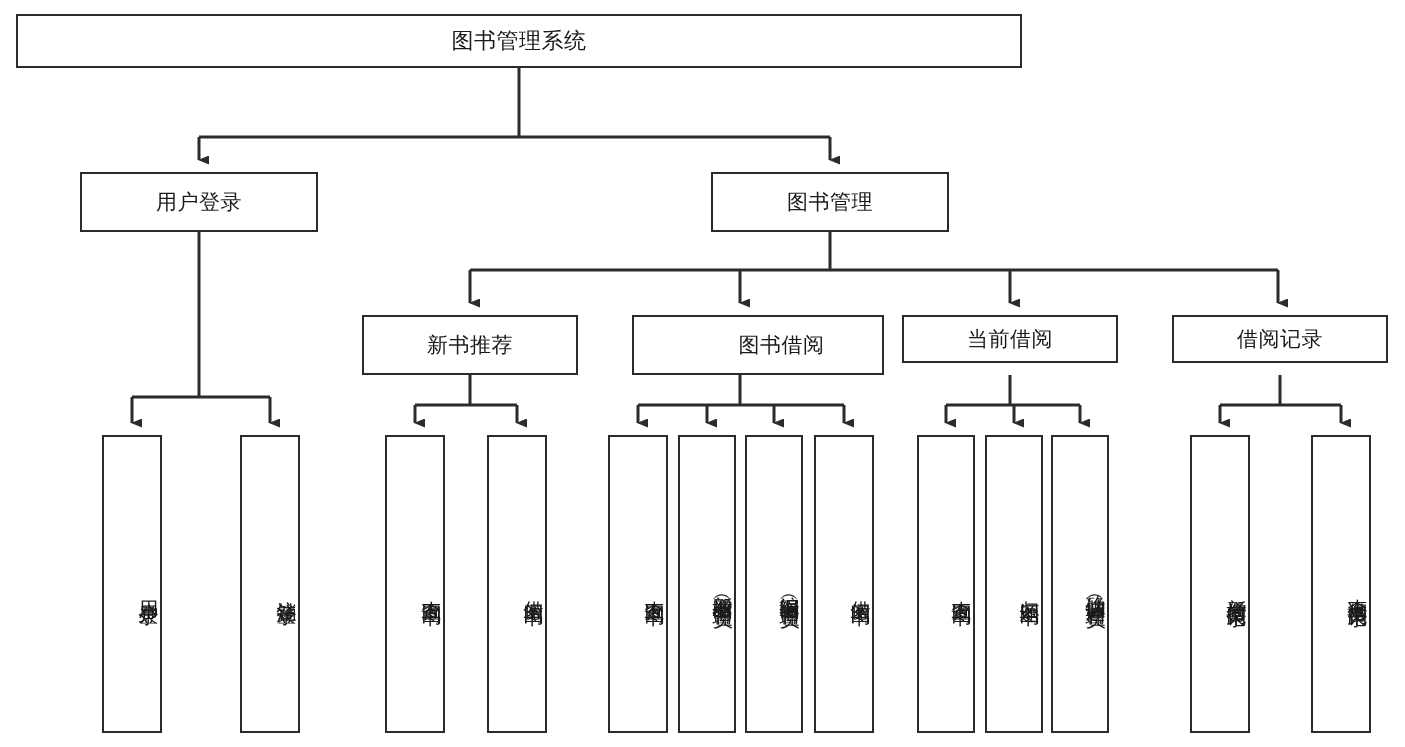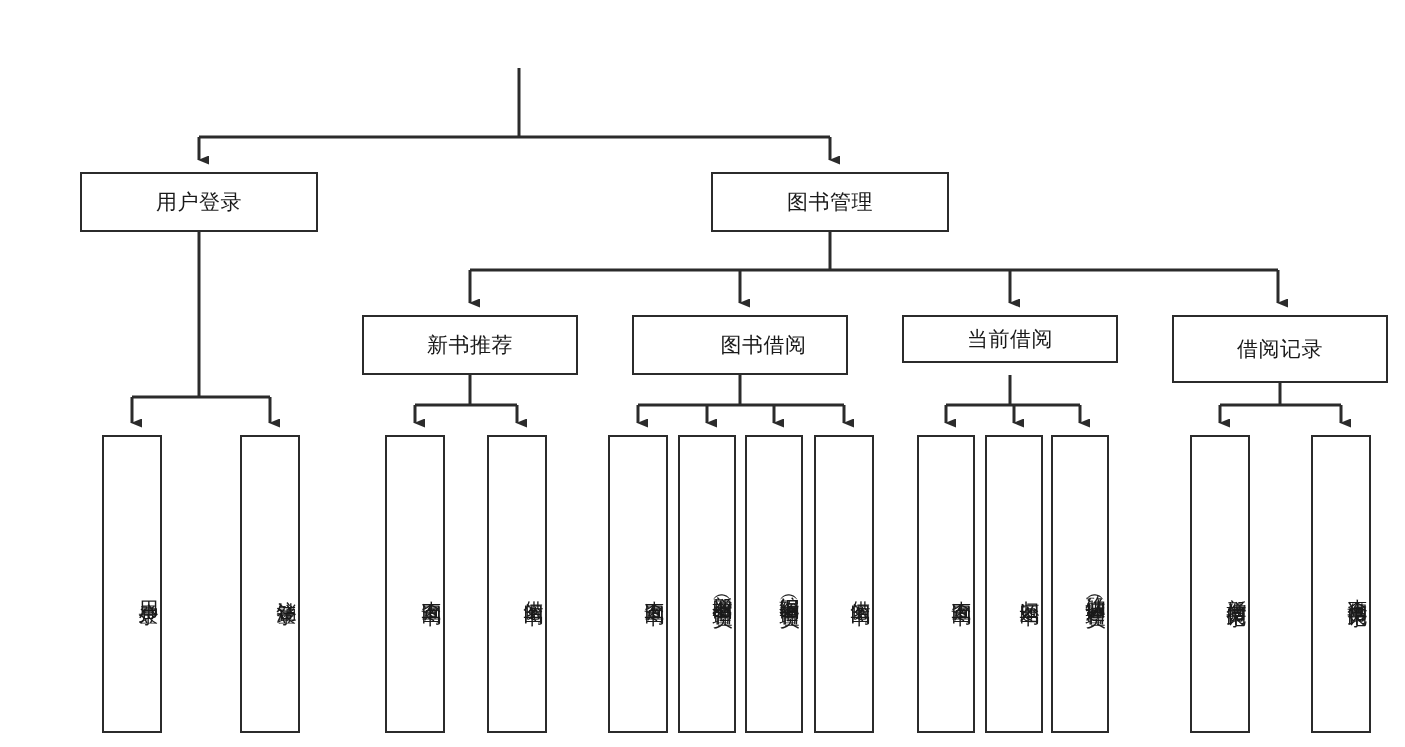--- a/index.html
+++ b/index.html
@@ -110,38 +110,41 @@
       <path d="M1014,405 L1014,423" marker-end="url(#arrowhead)"></path>
       <path d="M1080,405 L1080,423" marker-end="url(#arrowhead)"></path>
 
       <path d="M1280,375 L1280,405"></path>
       <path d="M1220,405 L1341,405"></path>
       <path d="M1220,405 L1220,423" marker-end="url(#arrowhead)"></path>
       <path d="M1341,405 L1341,423" marker-end="url(#arrowhead)"></path>
     </g>
   </svg>
 
+  <div class="node level0" style="left: 16px; top: 14px; width: 1006px; height: 54px; border-color: rgb(43, 43, 43); background: rgb(255, 255, 255); color: rgb(26, 26, 26);">
+    <span class="lbl">图书管理系统</span>
+  </div>
 
   <div class="node level1" style="left: 80px; top: 172px; width: 238px; height: 60px; border-color: rgb(43, 43, 43); background: rgb(255, 255, 255); color: rgb(26, 26, 26);">
     <span class="lbl">用户登录</span>
   </div>
   <div class="node level1" style="left: 711px; top: 172px; width: 238px; height: 60px; border-color: rgb(43, 43, 43); background: rgb(255, 255, 255); color: rgb(26, 26, 26);">
     <span class="lbl">图书管理</span>
   </div>
 
   <div class="node level2" style="left: 362px; top: 315px; width: 216px; height: 60px; border-color: rgb(43, 43, 43); background: rgb(255, 255, 255); color: rgb(26, 26, 26);">
     <span class="lbl">新书推荐</span>
   </div>
-  <div class="node level2" style="left: 632px; top: 315px; width: 216px; height: 60px; border-color: rgb(43, 43, 43); background: rgb(255, 255, 255); color: rgb(26, 26, 26); padding-left: 47px;">
+  <div class="node level2" style="left: 632px; top: 315px; width: 252px; height: 60px; border-color: rgb(43, 43, 43); background: rgb(255, 255, 255); color: rgb(26, 26, 26); padding-left: 47px;">
     <span class="lbl">图书借阅</span>
   </div>
   <div class="node level2" style="left: 902px; top: 315px; width: 216px; height: 48px; border-color: rgb(43, 43, 43); background: rgb(255, 255, 255); color: rgb(26, 26, 26);">
     <span class="lbl">当前借阅</span>
   </div>
-  <div class="node level2" style="left: 1172px; top: 315px; width: 216px; height: 68px; border-color: rgb(43, 43, 43); background: rgb(255, 255, 255); color: rgb(26, 26, 26);">
+  <div class="node level2" style="left: 1172px; top: 315px; width: 216px; height: 48px; border-color: rgb(43, 43, 43); background: rgb(255, 255, 255); color: rgb(26, 26, 26);">
     <span class="lbl">借阅记录</span>
   </div>
 
   <div class="node leaf" style="left: 102px; top: 435px; width: 60px; height: 298px; border-color: rgb(43, 43, 43); background: rgb(255, 255, 255); color: rgb(26, 26, 26);">
     <span class="lbl">用户登录</span>
   </div>
   <div class="node leaf" style="left: 240px; top: 435px; width: 60px; height: 298px; border-color: rgb(43, 43, 43); background: rgb(255, 255, 255); color: rgb(26, 26, 26);">
     <span class="lbl">注销登录</span>
   </div>
   <div class="node leaf" style="left: 385px; top: 435px; width: 60px; height: 298px; border-color: rgb(43, 43, 43); background: rgb(255, 255, 255); color: rgb(26, 26, 26);">

